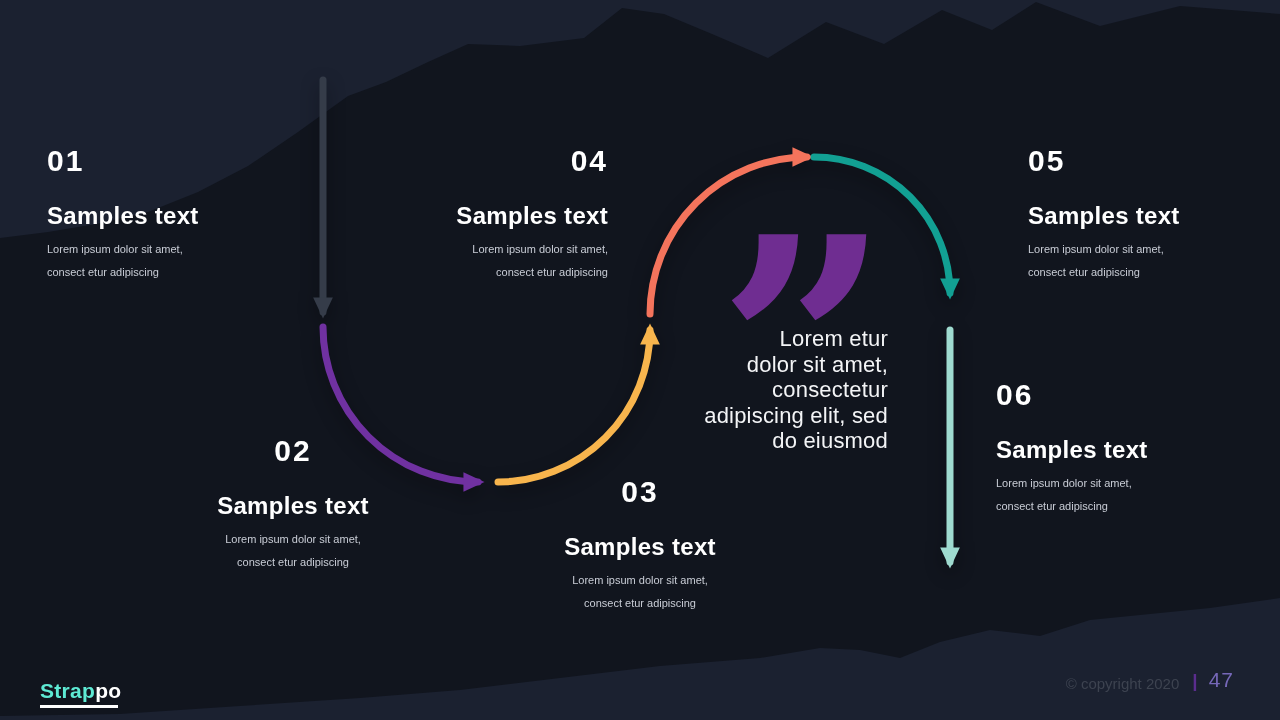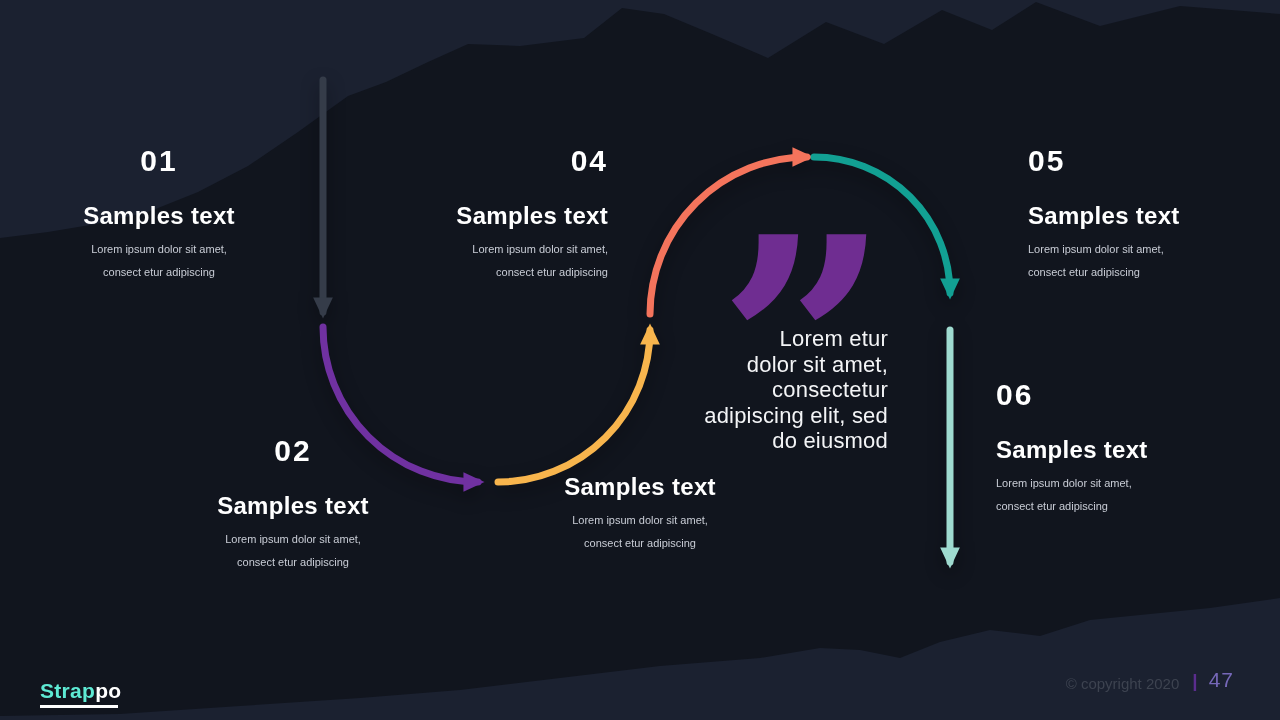--- a/index.html
+++ b/index.html
@@ -8,21 +8,21 @@
     background:#11151e;
     font-family:"Liberation Sans",sans-serif;
   }
   svg.bg{position:absolute;left:0;top:0;z-index:0;}
   svg.flow{position:absolute;left:0;top:0;z-index:1;
     filter:drop-shadow(0 7px 9px rgba(0,0,0,0.38));}
   .step{position:absolute;z-index:2;width:250px;color:#fff;}
   .step .num{font-size:30px;font-weight:bold;letter-spacing:2px;line-height:30px;margin-bottom:30px;color:#ffffff;}
   .step .title{font-size:24px;font-weight:bold;letter-spacing:.3px;line-height:20px;margin-bottom:12px;color:#ffffff;}
   .step .desc{font-size:11px;line-height:23px;color:#c9cdd6;font-weight:400;}
-  .s1{left:34px;top:146px;text-align:center;}
+  .s1{left:47px;top:146px;text-align:left;}
   .s2{left:168px;top:436px;text-align:center;}
   .s3{left:515px;top:477px;text-align:center;}
   .s4{left:358px;top:146px;text-align:right;}
   .s5{left:996px;top:146px;text-align:left;margin-left:32px;}
   .s6{left:996px;top:380px;text-align:left;}
   .quote-mark{
     position:absolute;z-index:2;left:640px;top:198px;width:250px;
     text-align:right;font-family:"DejaVu Serif",serif;font-weight:bold;
     font-size:300px;line-height:1;color:#6f2d91;pointer-events:none;
   }
@@ -91,20 +91,21 @@
   <div class="step s2">
     <div class="num">02</div>
     <div class="title">Samples text</div>
     <div class="desc">
       <div>Lorem ipsum dolor sit amet,</div>
       <div>consect etur adipiscing</div>
     </div>
   </div>
 
   <div class="step s3">
+    <div class="num">03</div>
     <div class="title">Samples text</div>
     <div class="desc">
       <div>Lorem ipsum dolor sit amet,</div>
       <div>consect etur adipiscing</div>
     </div>
   </div>
 
   <div class="step s4">
     <div class="num">04</div>
     <div class="title">Samples text</div>

